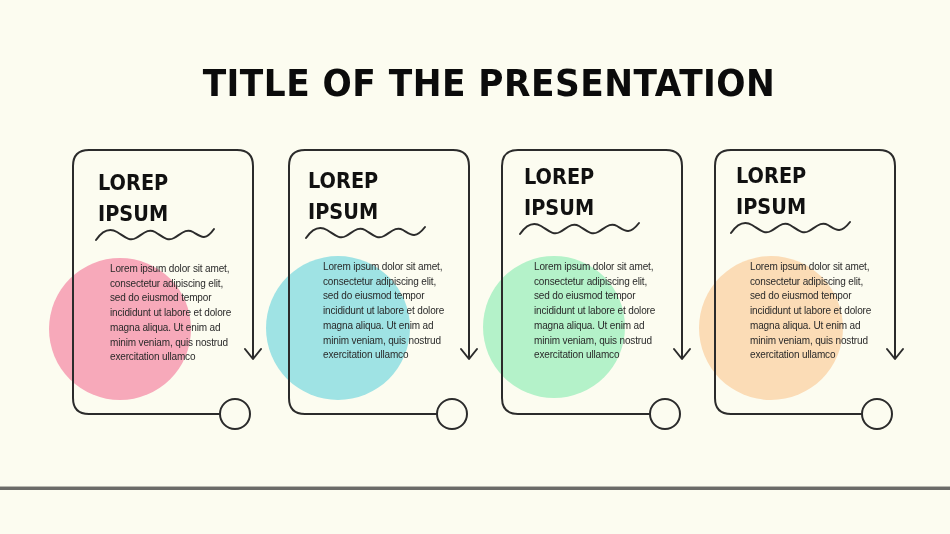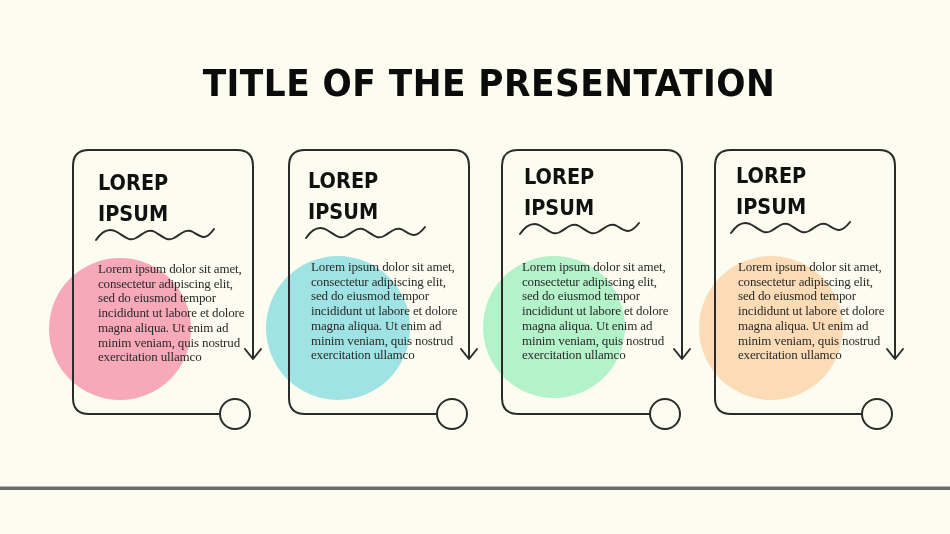--- a/index.html
+++ b/index.html
@@ -22,22 +22,22 @@
   .frame { position: absolute; left: 0; top: 0; pointer-events: none; }
   .card-heading {
     position: absolute; font-family: "DejaVu Sans", sans-serif; font-weight: bold;
     font-size: 21px; line-height: 31px; color: #111;
     transform: scaleX(0.92); transform-origin: 0 0;
     white-space: nowrap;
   }
   .card-heading span { display: block; }
   .card-body {
     position: absolute; width: 175px;
-    font-family: Liberation Serif, serif; font-size: 13px; line-height: 14.7px;
-    color: #2a2a2a; letter-spacing: -0.15px;
+    font-family: Liberation Sans, sans-serif; font-size: 10px; line-height: 14.7px;
+    color: #2a2a2a; letter-spacing: -0.15px; margin-left: 12px;
   }
   .card-body span { display: block; white-space: nowrap; }
   .bottom-rule {
     position: absolute; left: 0; top: 487px; width: 950px; height: 3px;
     background: #6b6b68;
   }
   .bottom-rule-hl {
     position: absolute; left: 0; top: 486px; width: 950px; height: 1px;
     background: #b8b8b0;
   }

